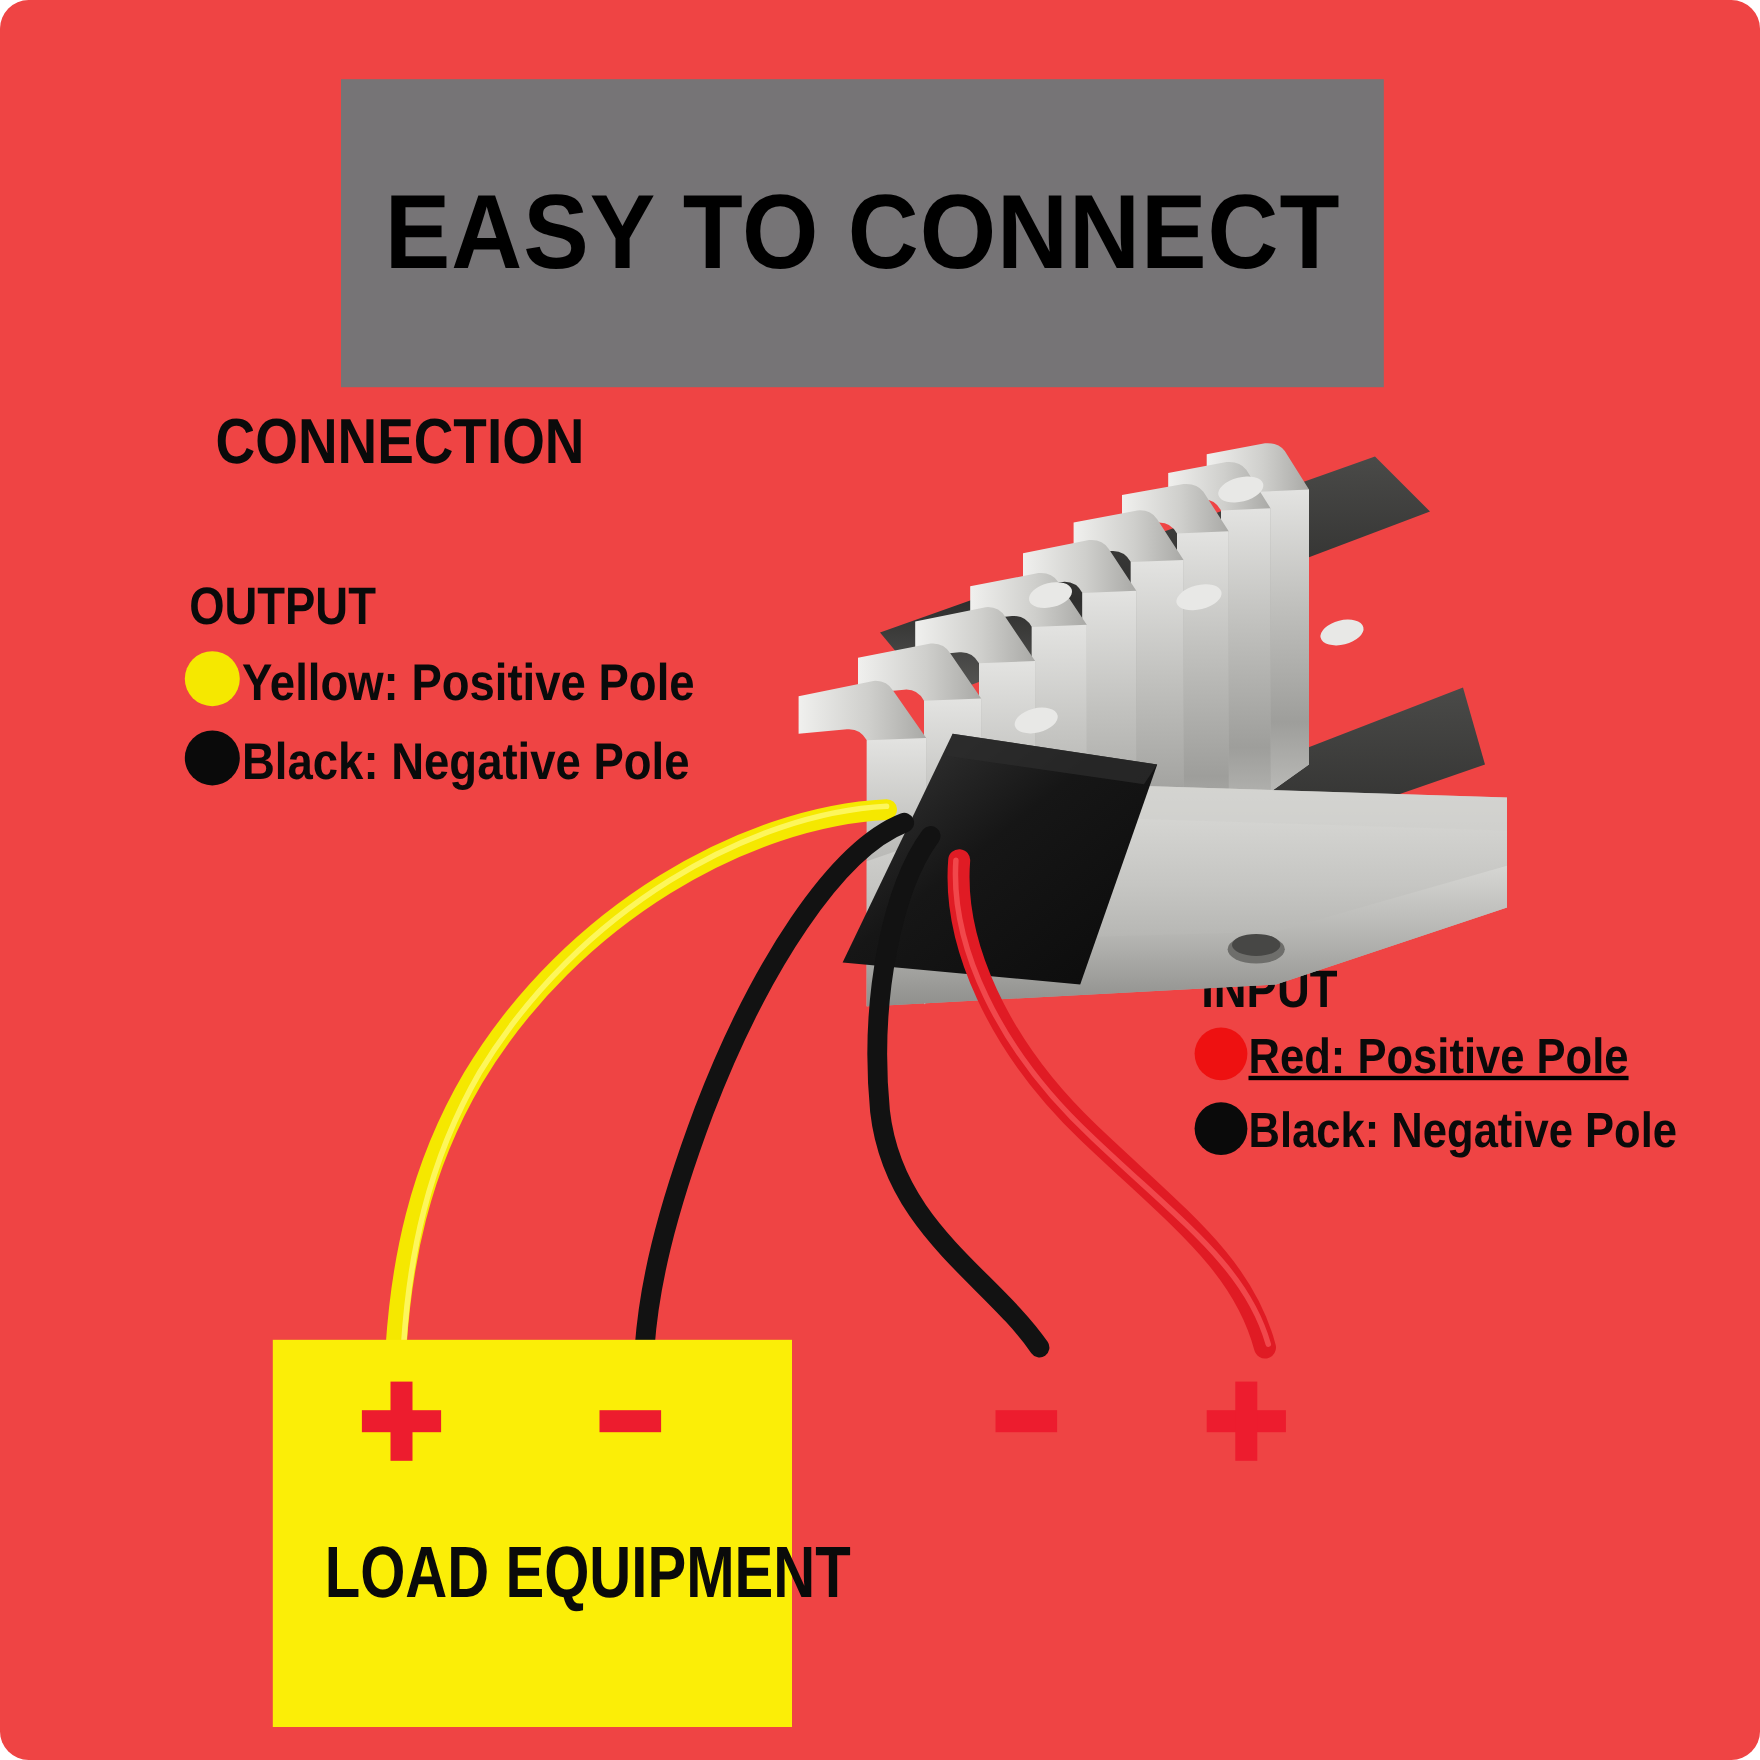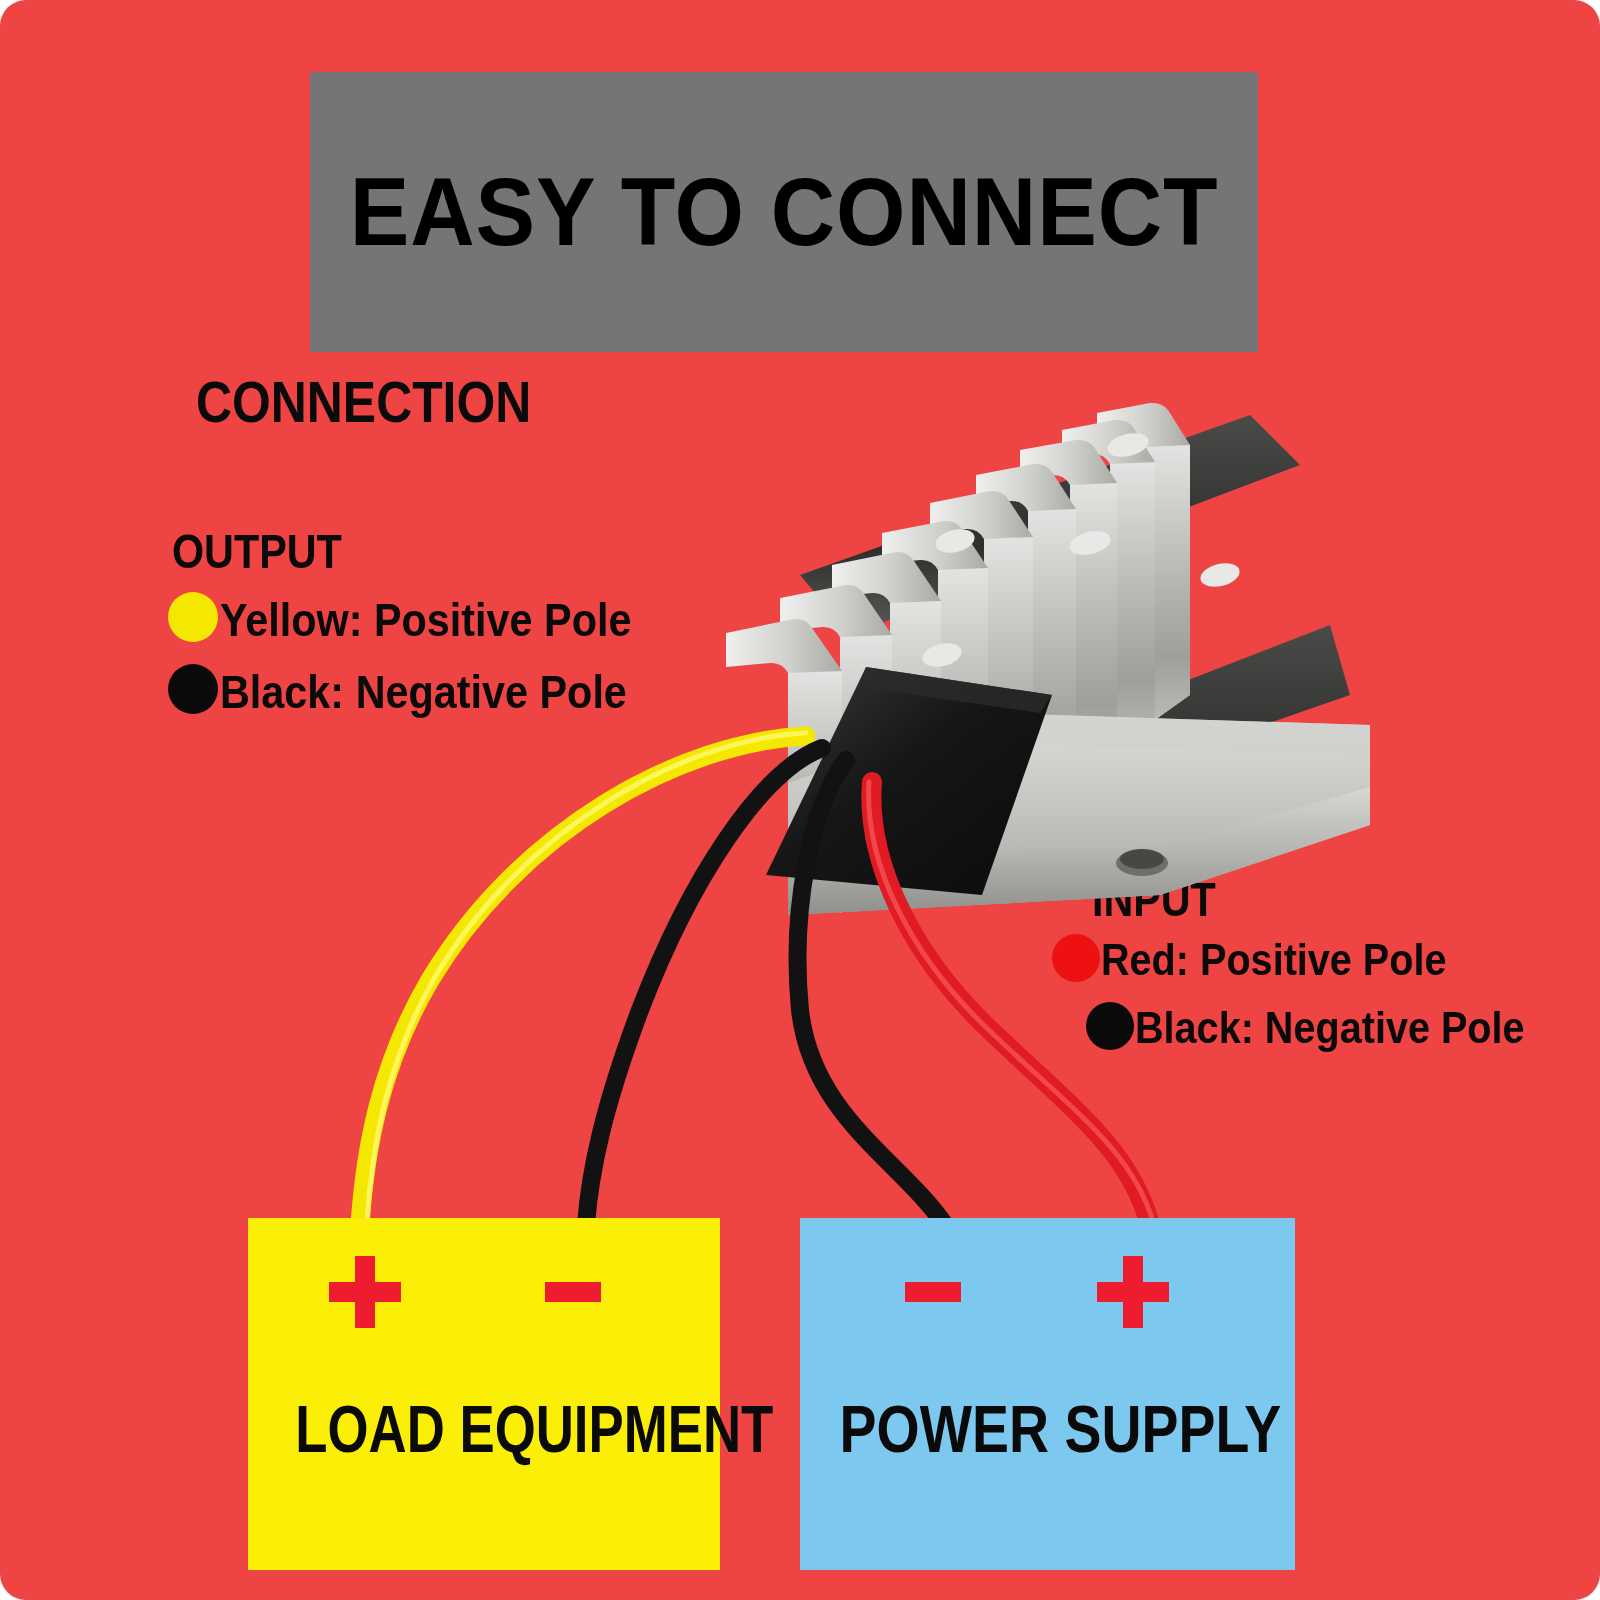--- a/index.html
+++ b/index.html
@@ -84,21 +84,21 @@
     transform-origin: left center;
   }
 
   #legend-output-yellow { left: 168px; top: 592px; }
   #legend-output-black  { left: 168px; top: 664px; }
   #legend-output-yellow .legend-dot,
   #legend-output-black .legend-dot { width: 50px; height: 50px; }
   #legend-output-yellow .legend-label,
   #legend-output-black .legend-label { font-size: 47px; margin-left: 2px; }
 
-  #legend-input-red   { left: 1052px; top: 934px; }
+  #legend-input-red   { left: 1086px; top: 934px; text-decoration: underline; }
   #legend-input-black { left: 1086px; top: 1002px; }
   #legend-input-red .legend-dot,
   #legend-input-black .legend-dot { width: 48px; height: 48px; }
   #legend-input-red .legend-label,
   #legend-input-black .legend-label { font-size: 45px; margin-left: 1px; }
 
   
   #device {
     position: absolute;
     left: 690px;
@@ -354,23 +354,20 @@
     <div class="box-title">LOAD EQUIPMENT</div>
   </div>
   <div class="polarity plus" id="load-plus">
     <span class="bar-h"></span>
       <span class="bar-v"></span>
   </div>
   <div class="polarity minus" id="load-minus">
     <span class="bar-h"></span>
   </div>
 
-  <div class="terminal-box" id="supply-box">
-    <div class="box-title">POWER SUPPLY</div>
-  </div>
   <div class="polarity minus" id="supply-minus">
     <span class="bar-h"></span>
   </div>
   <div class="polarity plus" id="supply-plus">
     <span class="bar-h"></span>
       <span class="bar-v"></span>
   </div>
 
 </div>
 

